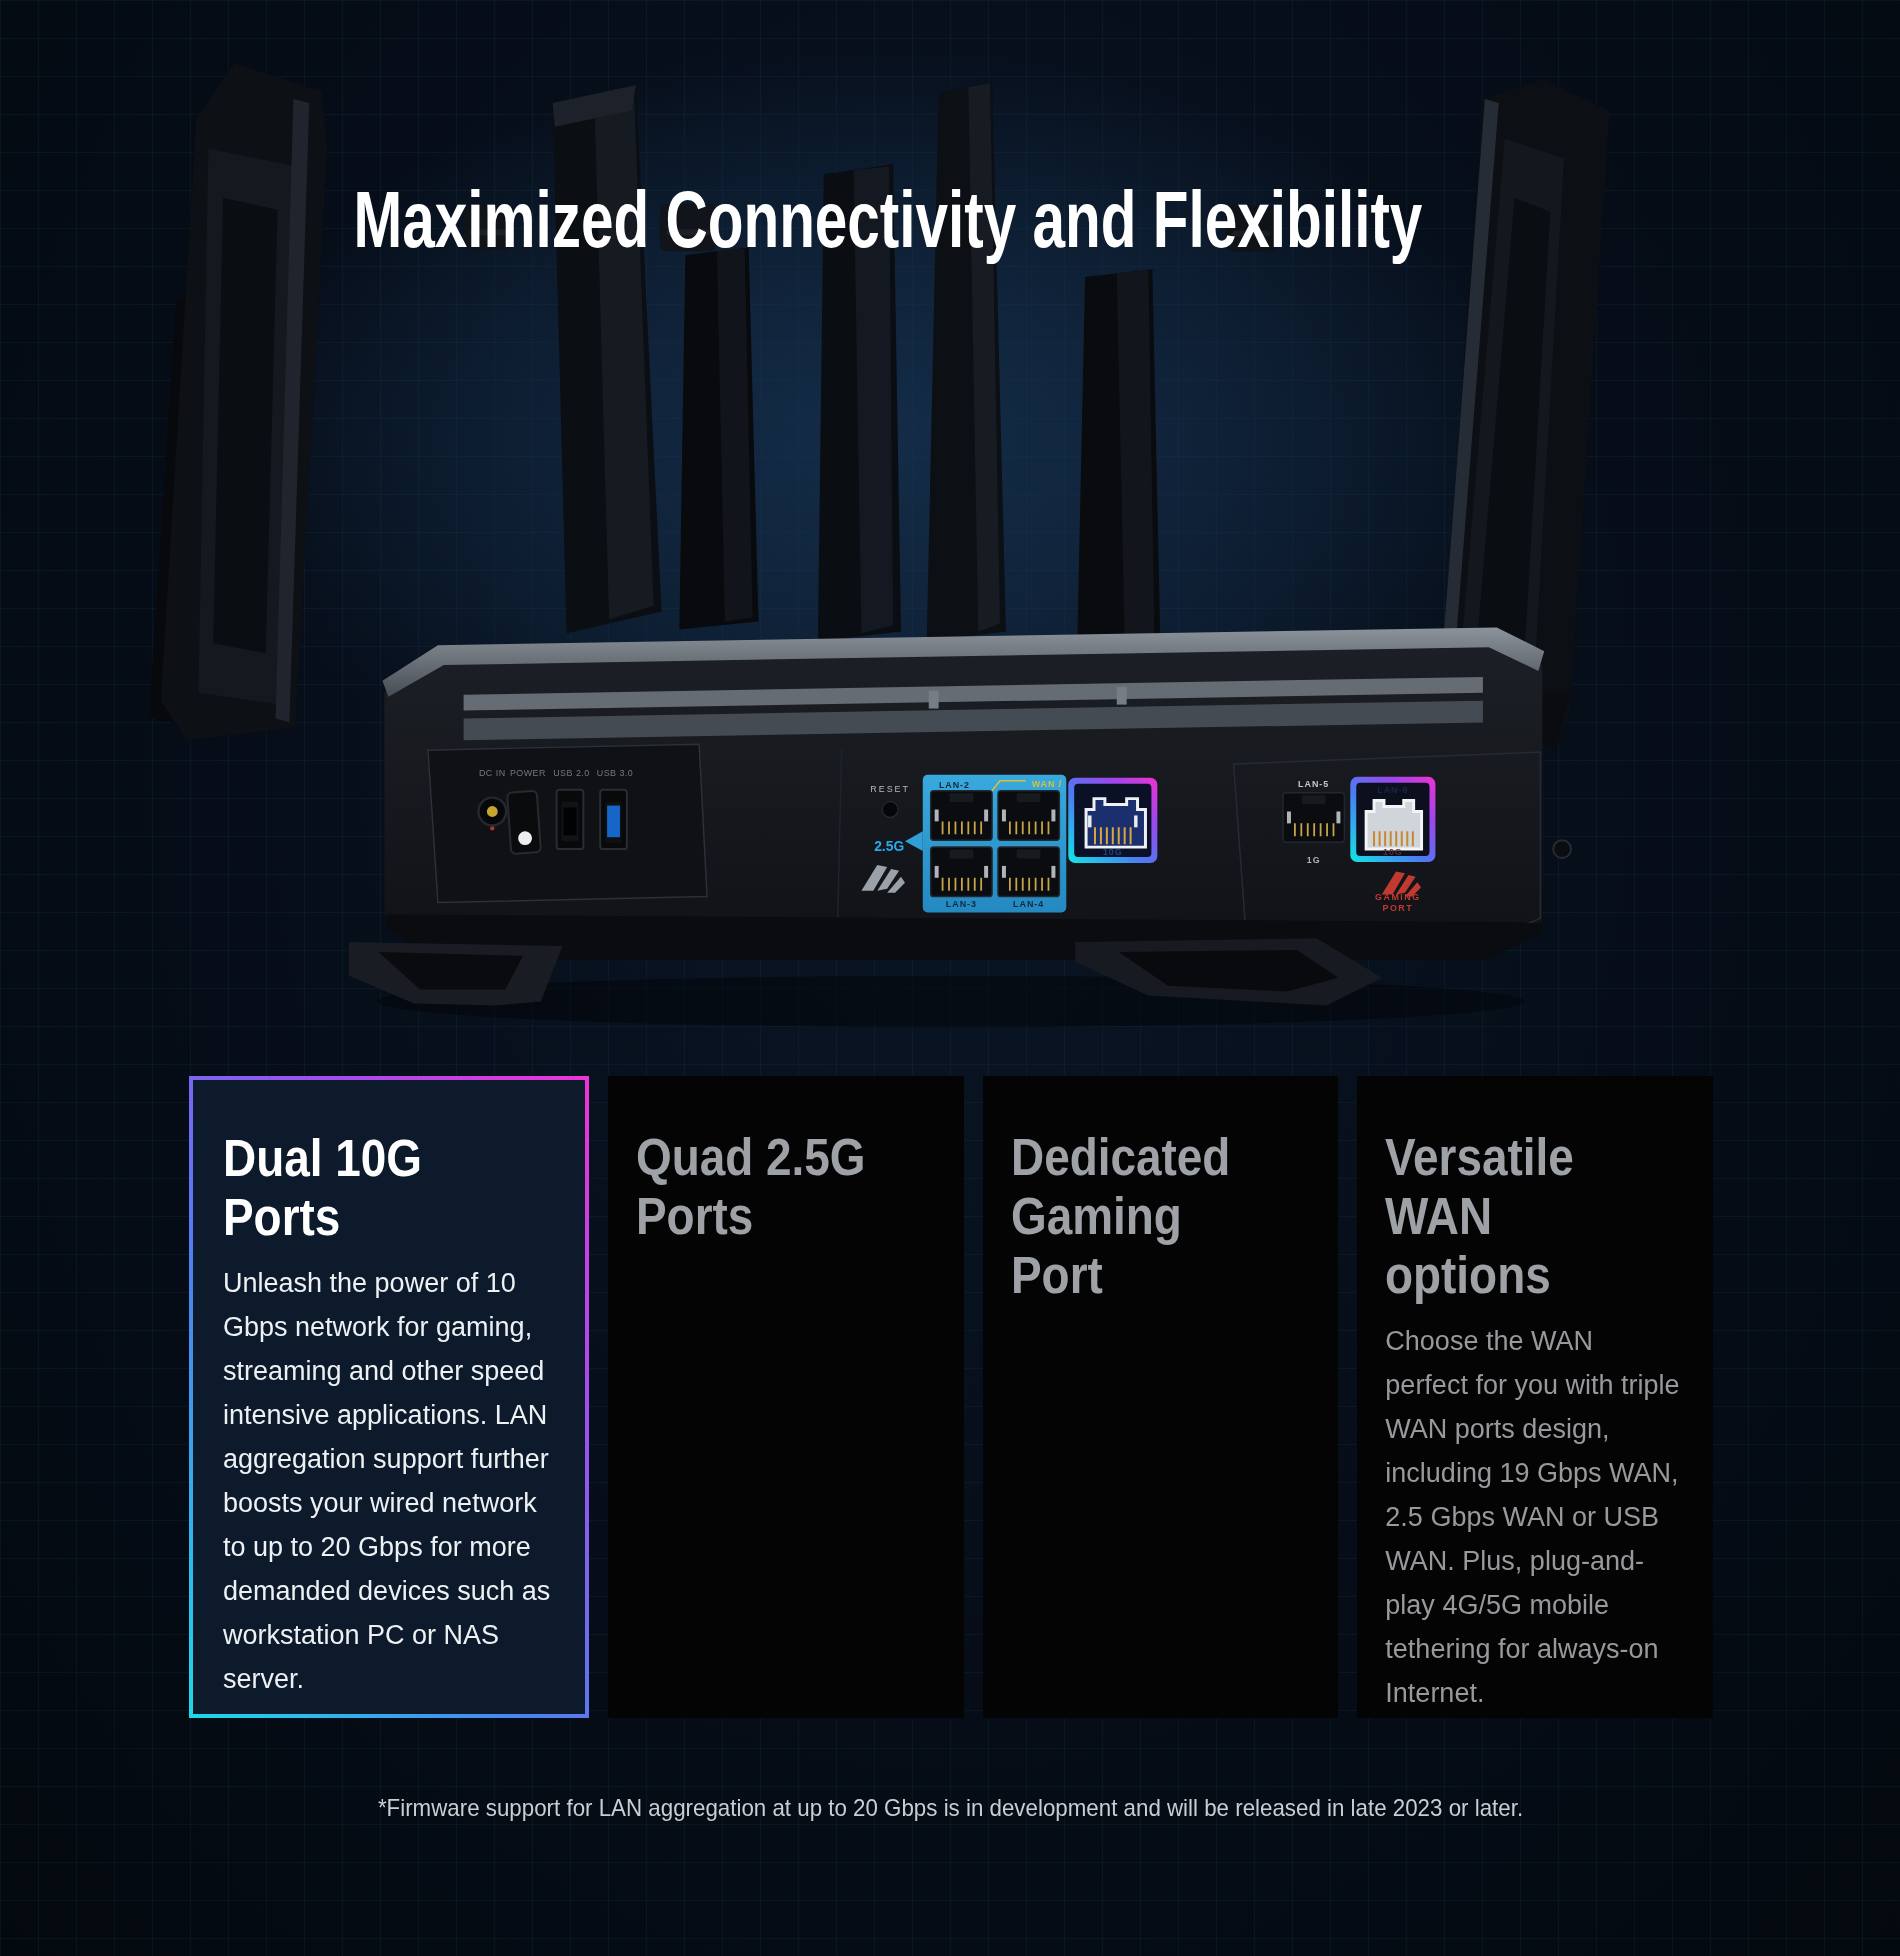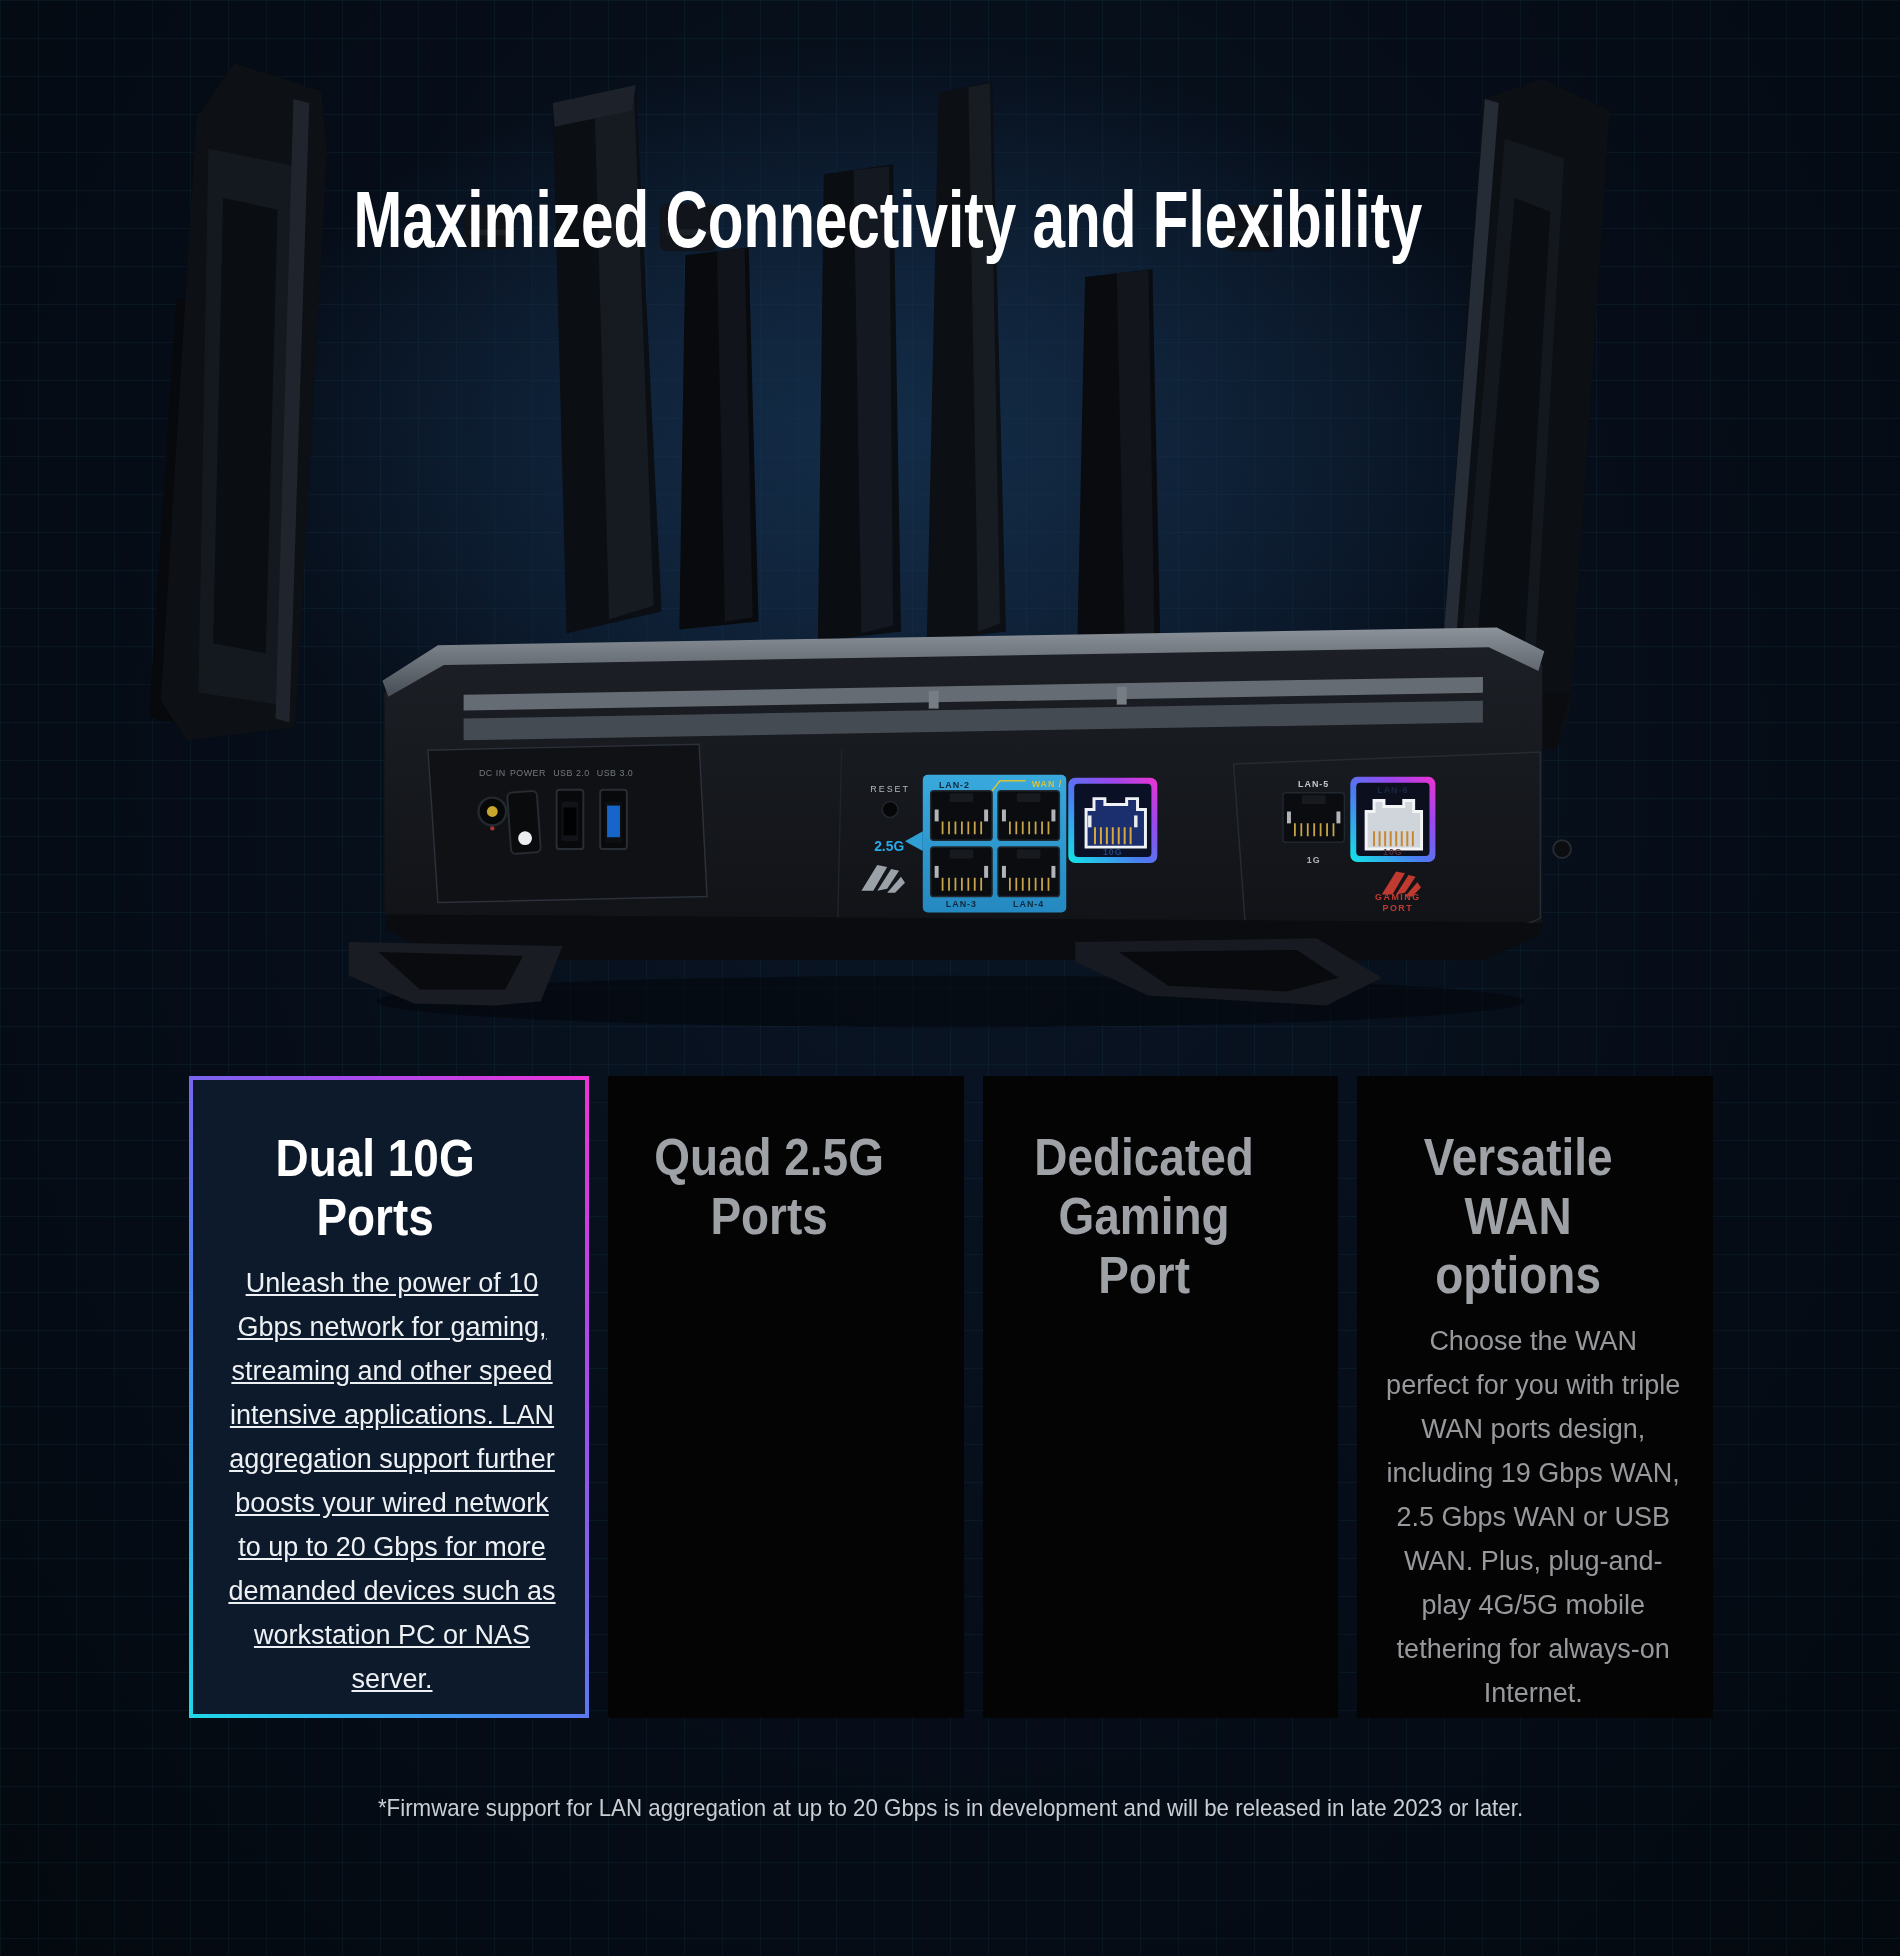--- a/index.html
+++ b/index.html
@@ -14,38 +14,38 @@
       radial-gradient(ellipse at 50% 38%, #0a1626 0%, #060d18 55%, #04090f 100%);
     background-size:auto,38px 38px,38px 38px,auto;
   }
   .router-img{position:absolute;top:0;left:0;}
   .page-title{
     position:absolute;top:174px;left:0;width:1776px;margin:0;
     text-align:center;color:#ffffff;font-size:79px;font-weight:bold;
     letter-spacing:0;transform:scaleX(.74);transform-origin:50% 50%;
     white-space:nowrap;
   }
-  .cards{position:absolute;top:1076px;left:189px;width:1524px;height:642px;display:flex;gap:19px;text-align:center;}
+  .cards{position:absolute;top:1076px;left:189px;width:1524px;height:642px;display:flex;gap:19px;}
   .card{background:#040404;flex:1;box-sizing:border-box;padding:52px 32px 0 28px;}
   .card--highlight{
     flex:0 0 400px;padding:4px;
     background:linear-gradient(52deg,#1fd8e8 0%,#4b82f0 38%,#a44cf0 72%,#ef33d6 100%);
   }
   .card--highlight .card__inner{
     background:#0c1a2c;width:100%;height:100%;box-sizing:border-box;
     padding:49px 24px 0 30px;
   }
   .card h2{
     margin:0 0 14px 0;font-size:51px;line-height:59px;font-weight:bold;
     color:#9ea1a6;white-space:pre-line;letter-spacing:0;
     transform:scaleX(.9);transform-origin:left top;
   }
   .card--highlight h2{color:#ffffff;}
   .card p{margin:0;font-size:27px;line-height:44px;color:#97999d;}
-  .card--highlight p{color:#eef1f4;text-decoration:underline;}
+  .card--highlight p{color:#eef1f4;}
   .footnote{
     position:absolute;top:1794px;left:0;width:1901px;margin:0;text-align:center;
     color:#c9ced3;font-size:24px;transform:scaleX(.93);transform-origin:50% 50%;
   }
   svg text{font-family:"Liberation Sans","DejaVu Sans",sans-serif;}
 </style>
 </head>
 <body>
 
 <div class="page">

